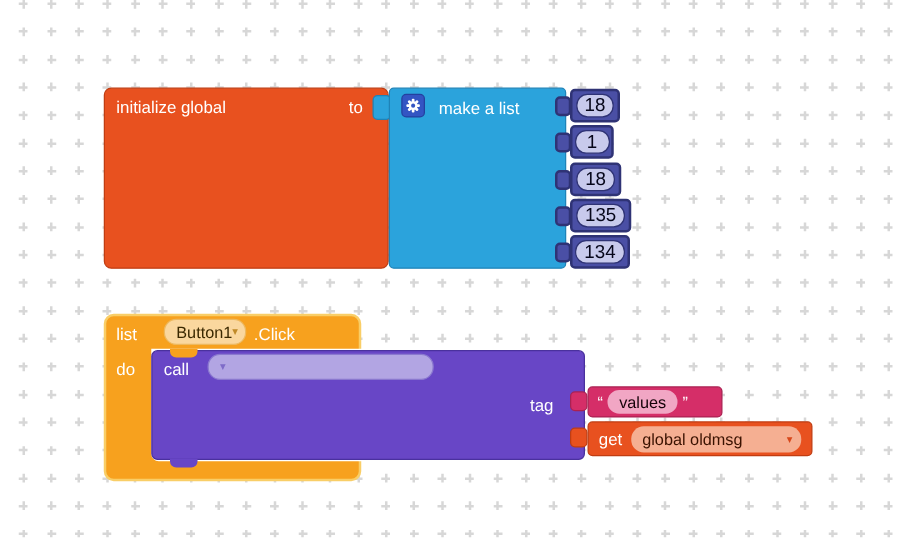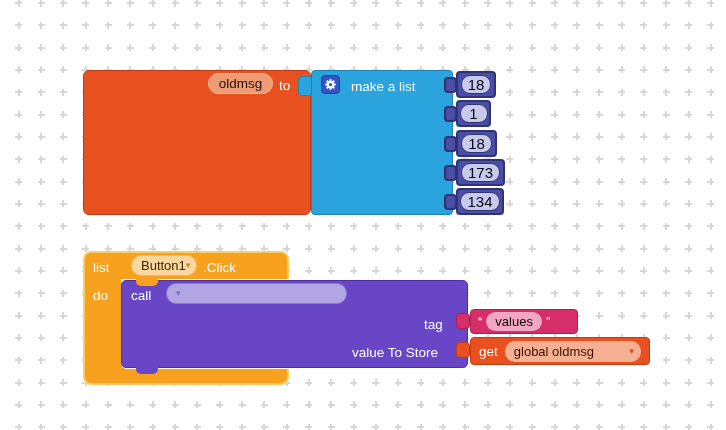--- a/index.html
+++ b/index.html
@@ -734,21 +734,21 @@
       <span class="plus" style="left: 573.45px; top: 423.77px;"></span>
       <span class="plus" style="left: 595.78px; top: 423.77px;"></span>
       <span class="plus" style="left: 618.11px; top: 423.77px;"></span>
       <span class="plus" style="left: 640.44px; top: 423.77px;"></span>
       <span class="plus" style="left: 662.77px; top: 423.77px;"></span>
       <span class="plus" style="left: 685.1px; top: 423.77px;"></span>
       <span class="plus" style="left: 707.43px; top: 423.77px;"></span>
     </div>
 
   <div class="abs init-block"></div>
-  <div class="abs init-pill" style="z-index:2">oldmsg</div>
+  <div class="abs blk-label init-label1" style="z-index:2">initialize global</div>
   <div class="abs blk-label init-label2" style="z-index:2">to</div>
 
   <div class="abs list-plug"></div>
   <div class="abs list-block"></div>
   <div class="abs gear-btn">
     <span style="display:flex">
       <svg width="13" height="13" viewBox="0 0 24 24">
         <g fill="#ffffff">
           <rect x="10" y="2" width="4" height="20" rx="1.5"></rect>
           <rect x="10" y="2" width="4" height="20" rx="1.5" transform="rotate(45 12 12)"></rect>
@@ -769,21 +769,21 @@
   <div class="abs num-plug" style="left:444px;top:106px"></div>
   <div class="abs num-block" style="left:456px;top:100px;width:35px;height:27px">
     <span class="num-pill">1</span>
   </div>
   <div class="abs num-plug" style="left:444px;top:136px"></div>
   <div class="abs num-block" style="left:456px;top:130px;width:41px;height:27px">
     <span class="num-pill">18</span>
   </div>
   <div class="abs num-plug" style="left:444px;top:165px"></div>
   <div class="abs num-block" style="left:456px;top:159px;width:49px;height:27px">
-    <span class="num-pill">173</span>
+    <span class="num-pill">135</span>
   </div>
   <div class="abs num-plug" style="left:444px;top:194px"></div>
   <div class="abs num-block" style="left:456px;top:188px;width:48px;height:27px">
     <span class="num-pill">134</span>
   </div>
 
   <div class="abs when-block"></div>
   <div class="abs when-cutout"></div>
   <div class="abs blk-label when-label">list</div>
   <div class="abs when-pill">
@@ -794,21 +794,20 @@
   <div class="abs blk-label do-label">do</div>
   <div class="abs stmt-bump-top"></div>
   <div class="abs stmt-bump-bottom"></div>
 
   <div class="abs call-block"></div>
   <div class="abs blk-label call-label">call</div>
   <div class="abs call-pill">
     <span class="tri">▾</span>
   </div>
   <div class="abs blk-label param-tag">tag</div>
-  <div class="abs blk-label param-value">value To Store</div>
 
   <div class="abs text-plug"></div>
   <div class="abs text-block">
     <span class="quote">“</span>
     <span class="text-pill">values</span>
     <span class="quote">”</span>
   </div>
 
   <div class="abs get-plug"></div>
   <div class="abs get-block">

